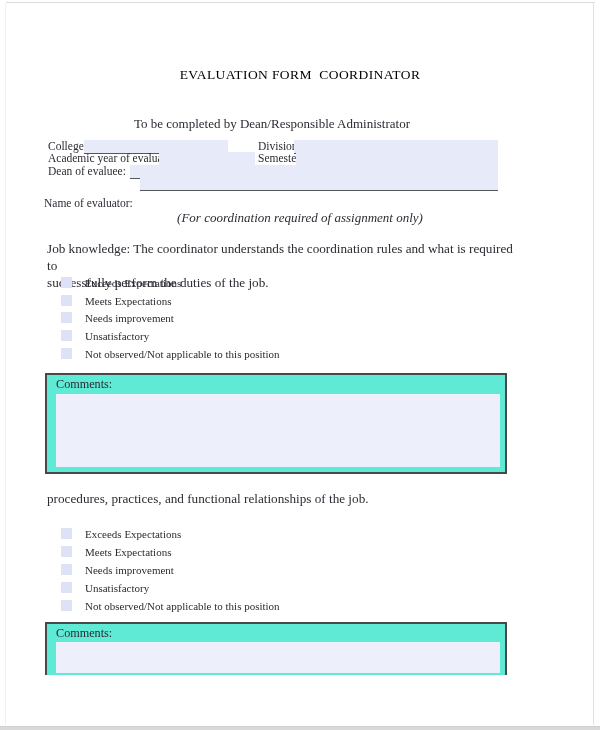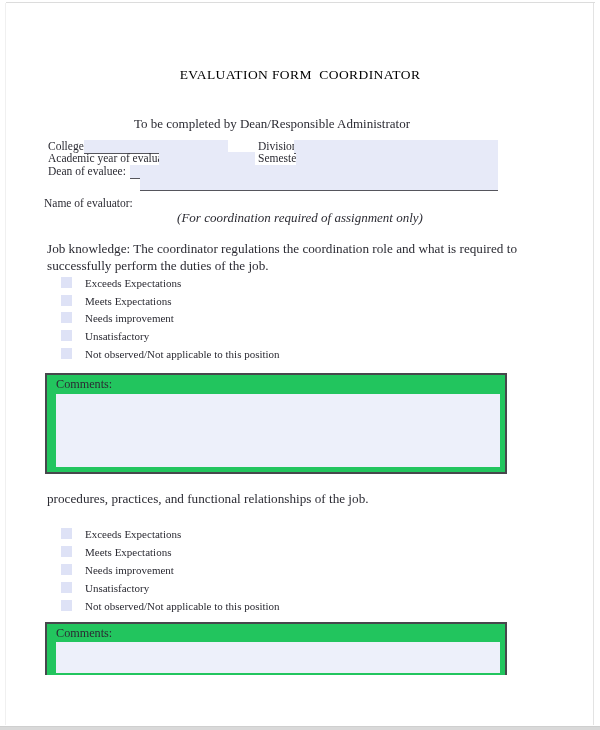--- a/index.html
+++ b/index.html
@@ -23,21 +23,21 @@
   .flabel{font-size:11.5px;line-height:13px;height:13px;white-space:nowrap;}
   .fline{height:13px;background:#e7eaf8;border-bottom:1px solid #55555c;
          font-size:11px;line-height:13px;overflow:hidden;cursor:text;}
 
   .para{left:47px;width:470px;font-size:13.2px;line-height:17px;}
 
   .opt-row{height:13px;}
   .cb{position:absolute;left:0;top:1px;width:11px;height:11px;background:#dee2f6;cursor:pointer;}
   .opt-label{position:absolute;left:24px;top:0;font-size:11px;line-height:14px;white-space:nowrap;}
 
-  .cbox{left:45px;width:458px;border:2px solid #47474c;background:#22c55e;}
+  .cbox{left:45px;width:458px;border:2px solid #47474c;background:#5eead4;}
   .cbox.cut{border-bottom:none;}
   .cbox-label{position:absolute;left:9px;top:2px;font-size:12.2px;}
   .cbox-fill{position:absolute;background:#edf0fa;cursor:text;font-size:12px;color:#2b2b33;}
 </style>
 </head>
 <body>
 
 <div class="abs edge-top"></div>
 <div class="abs edge-left"></div>
 <div class="abs edge-right"></div>
@@ -58,21 +58,21 @@
 
 <div class="abs flabel" style="top:165px;left:48px;">Dean of evaluee:</div>
 <div class="abs fline" style="top:165px;left:130px;width:368px;"></div>
 
 <div class="abs flabel" style="top:177px;left:44px;margin-top:20px;">Name of evaluator:</div>
 <div class="abs fline" style="top:177px;left:140px;width:358px;"></div>
 
 <div class="abs note">(For coordination required of assignment only)</div>
 
 <div class="abs para" style="top:240px;">
-  <div>Job knowledge: The coordinator regulations the coordination role and what is required to</div>
+  <div>Job knowledge: The coordinator understands the coordination rules and what is required to</div>
   <div>successfully perform the duties of the job.</div>
 </div>
 
 <div class="abs opt-row" style="top:276px;left:61px;width:400px;">
   <span class="cb"></span>
   <span class="opt-label">Exceeds Expectations</span>
 </div>
 <div class="abs opt-row" style="top:294px;left:61px;width:400px;">
   <span class="cb"></span>
   <span class="opt-label">Meets Expectations</span>

